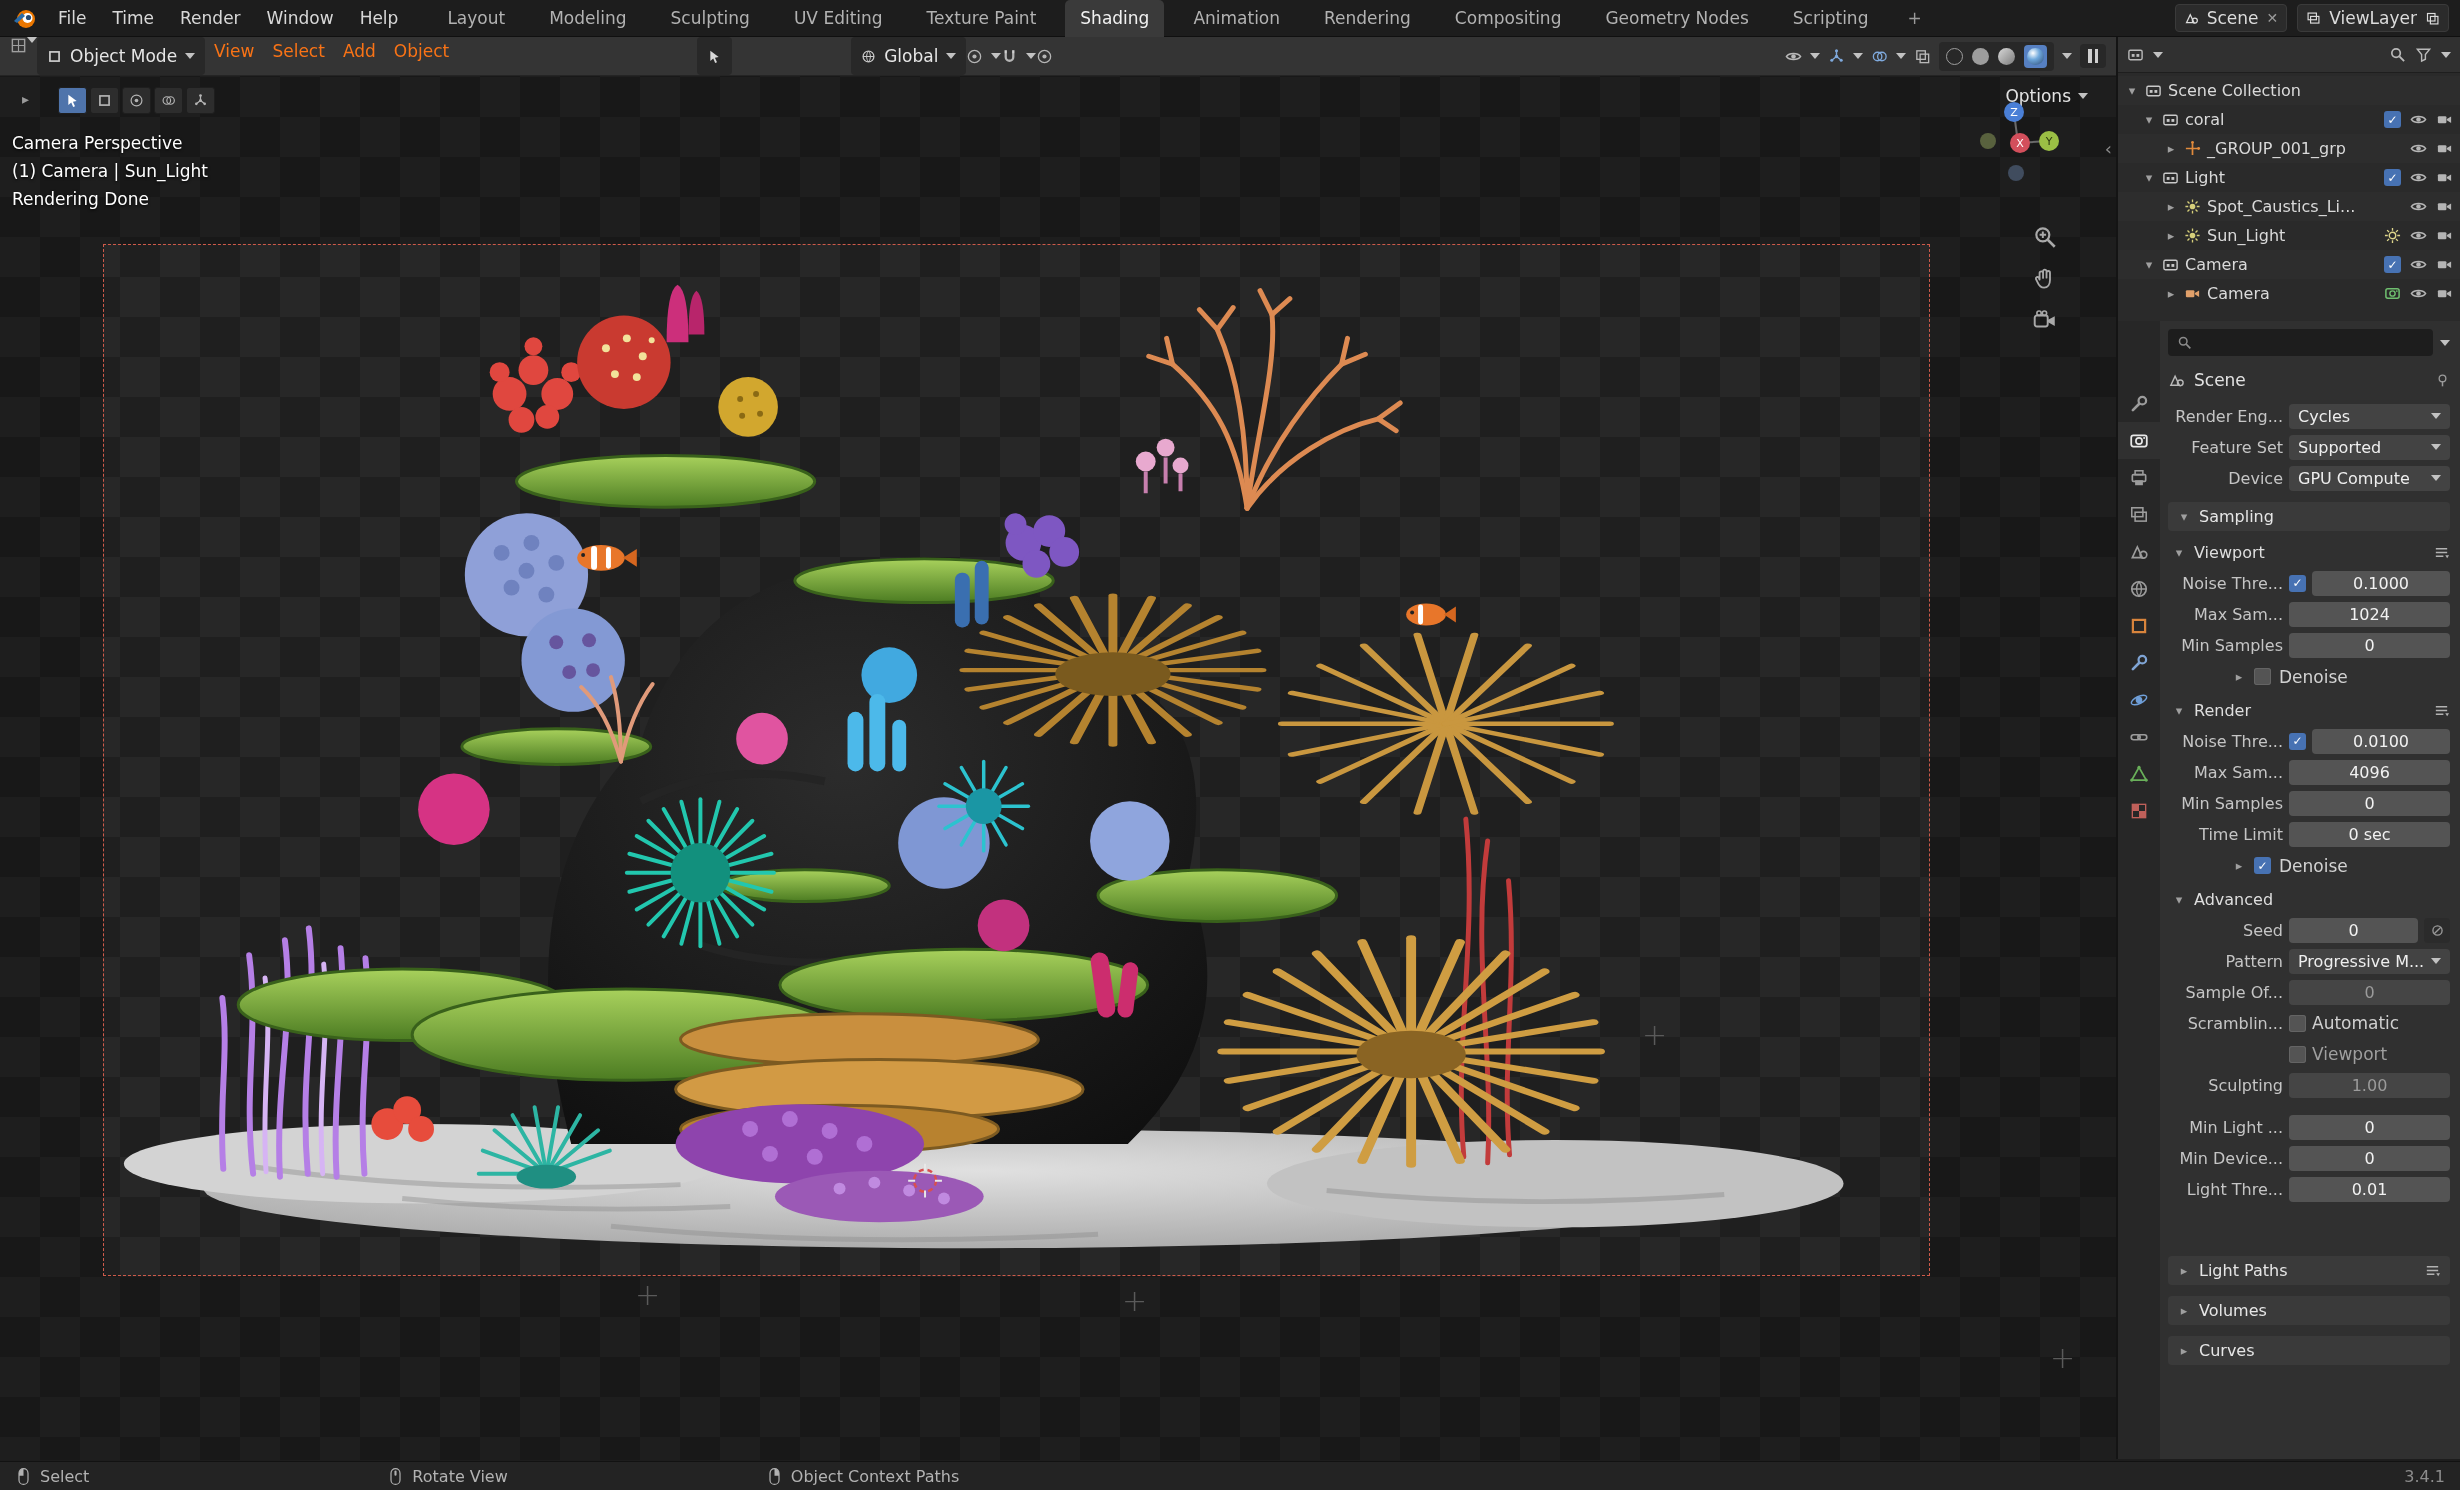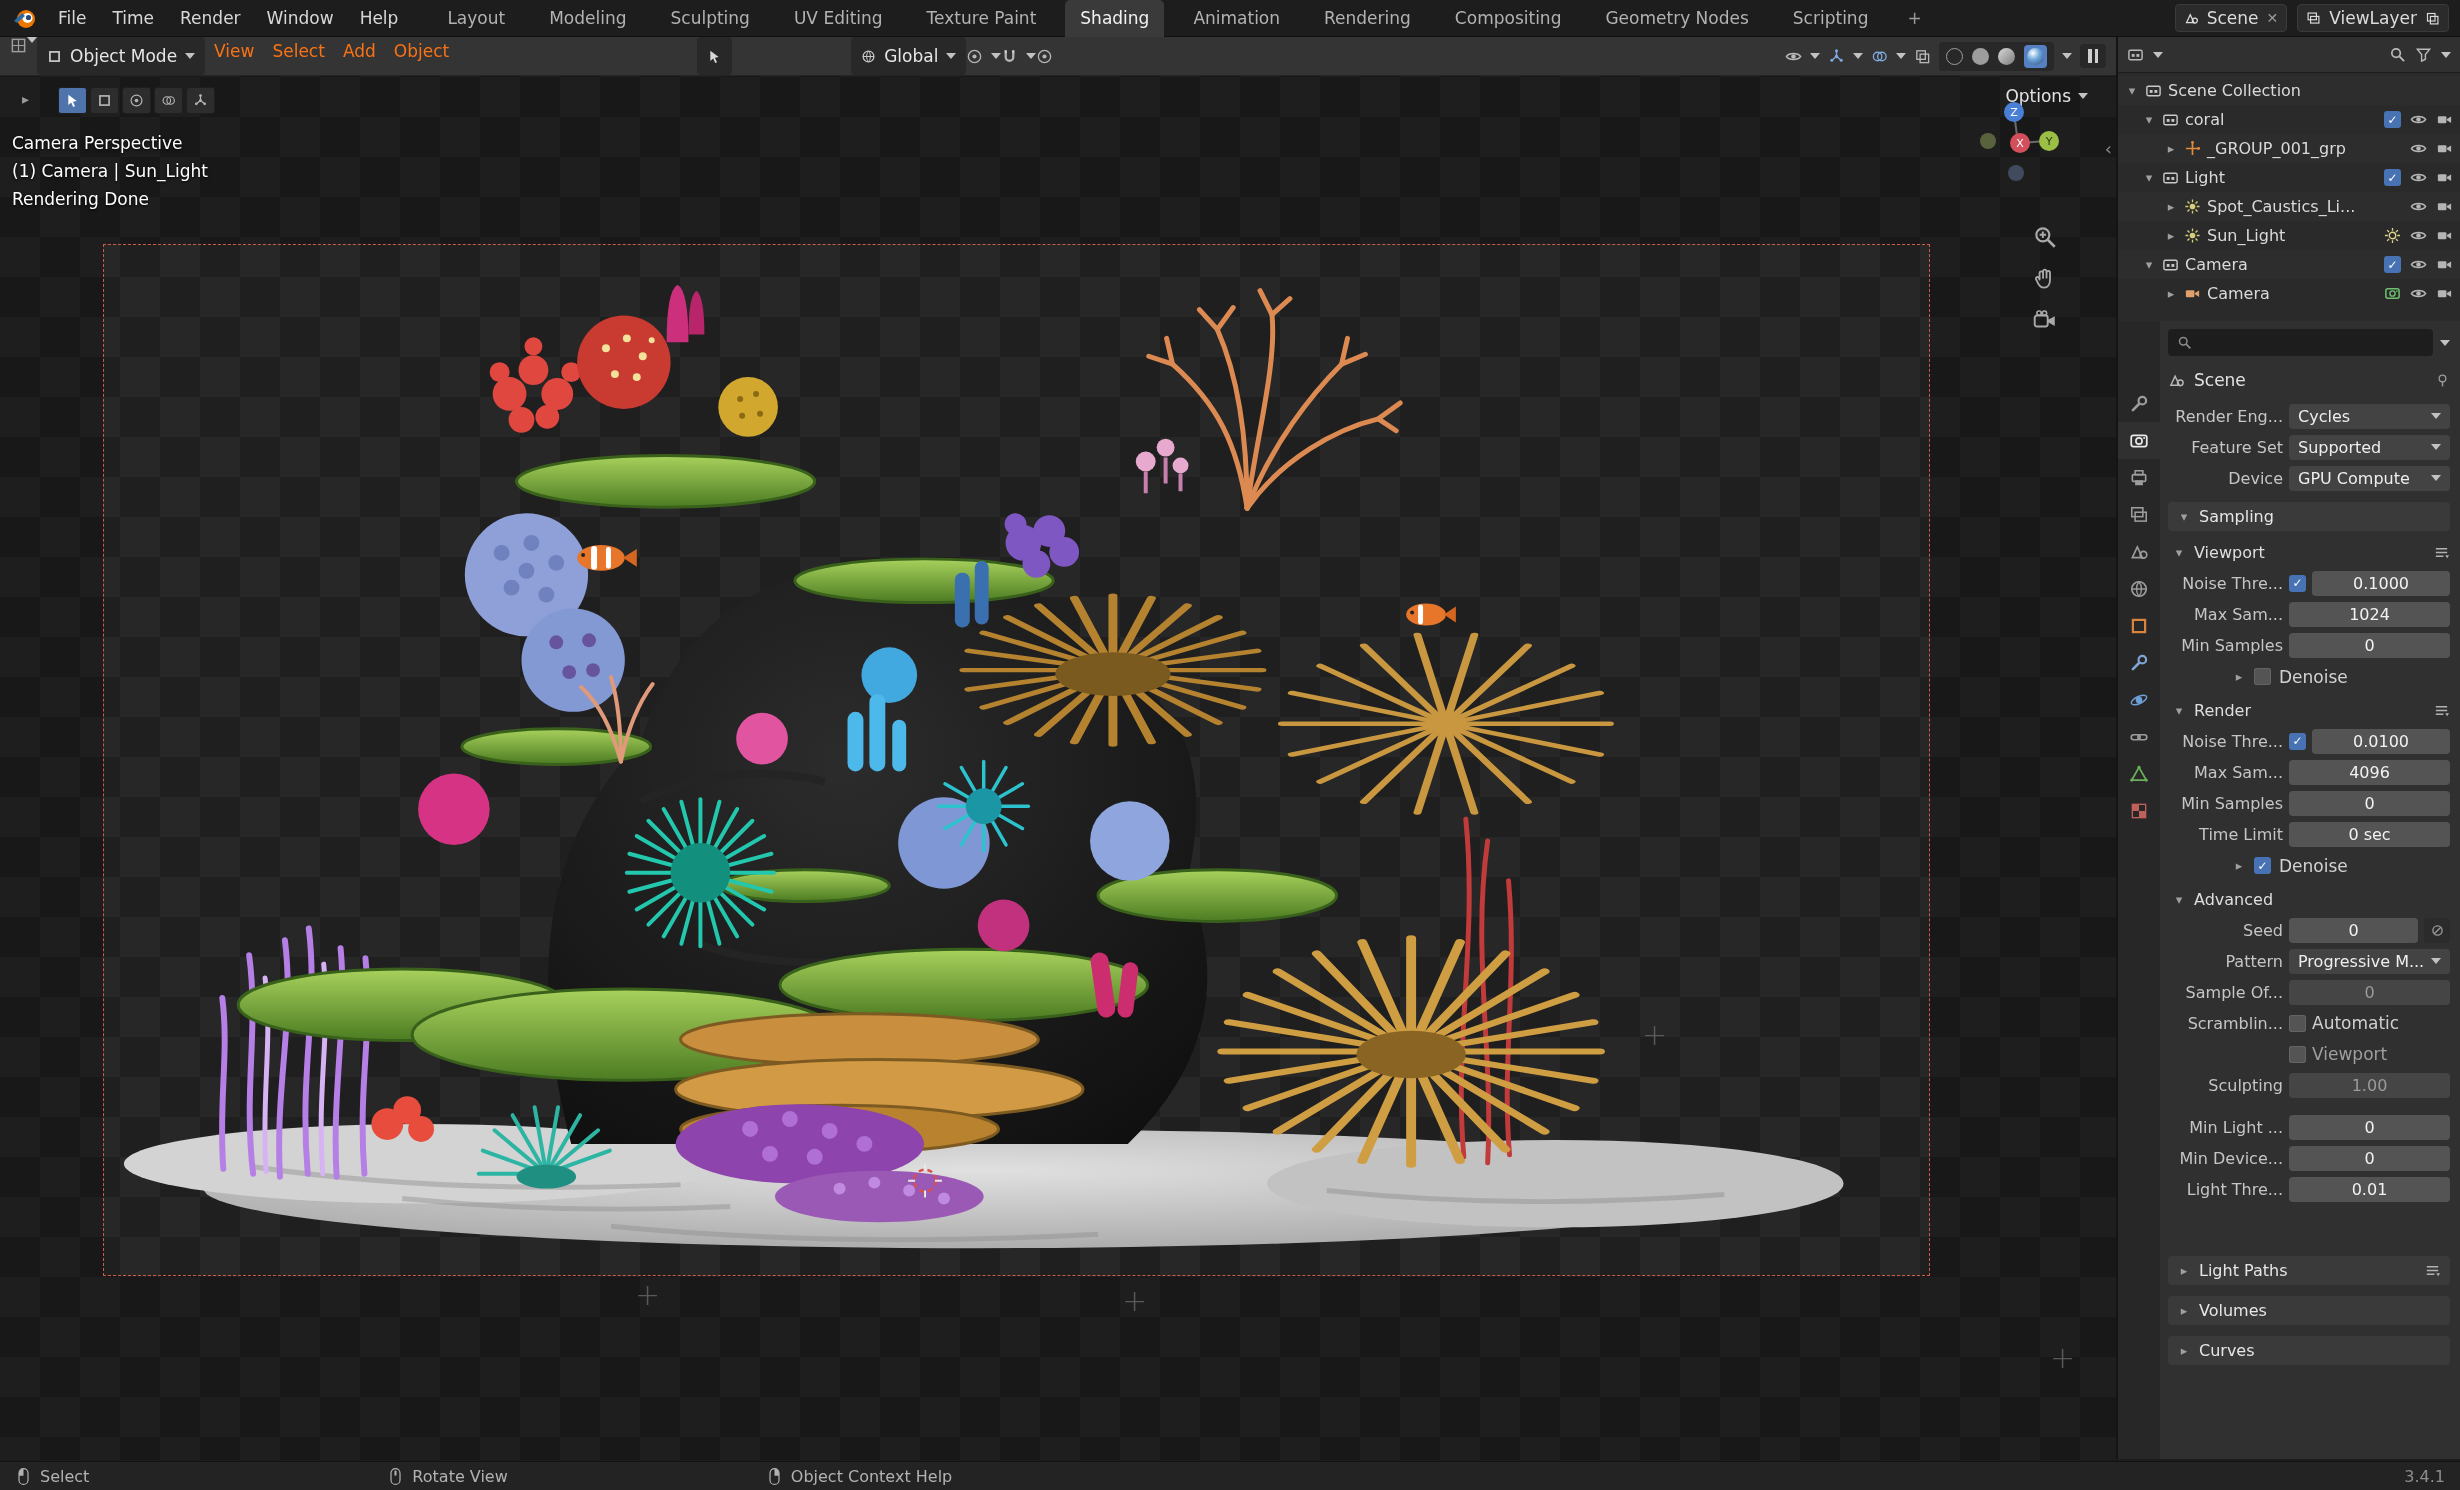--- a/index.html
+++ b/index.html
@@ -1251,17 +1251,17 @@
   <div class="sb-item" style="margin-left:299px">
     <svg viewBox="0 0 15 21" width="15" height="21">
         <use href="#i-mouse-m"></use>
       </svg>
     <span>Rotate View</span>
   </div>
   <div class="sb-item" style="margin-left:259px">
     <svg viewBox="0 0 15 21" width="15" height="21">
         <use href="#i-mouse-r"></use>
       </svg>
-    <span>Object Context Help</span>
+    <span>Object Context Paths</span>
   </div>
   <div class="sb-version">3.4.1</div>
 </div>
 
 
 </body></html>

